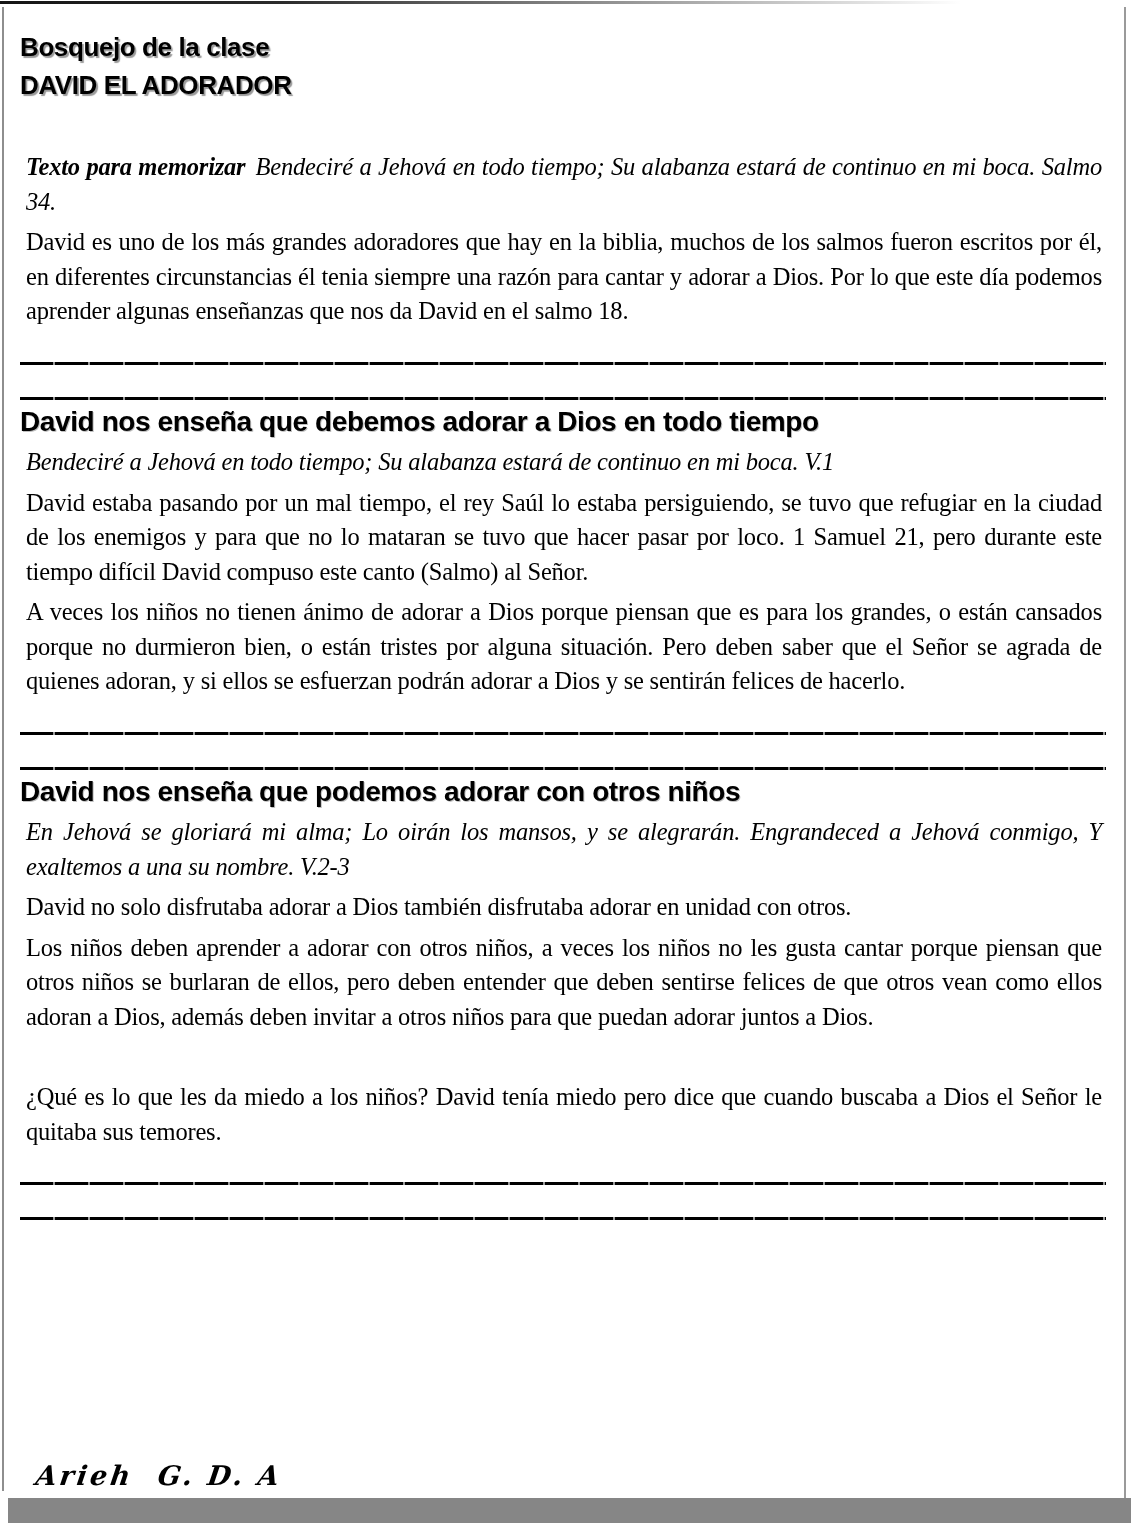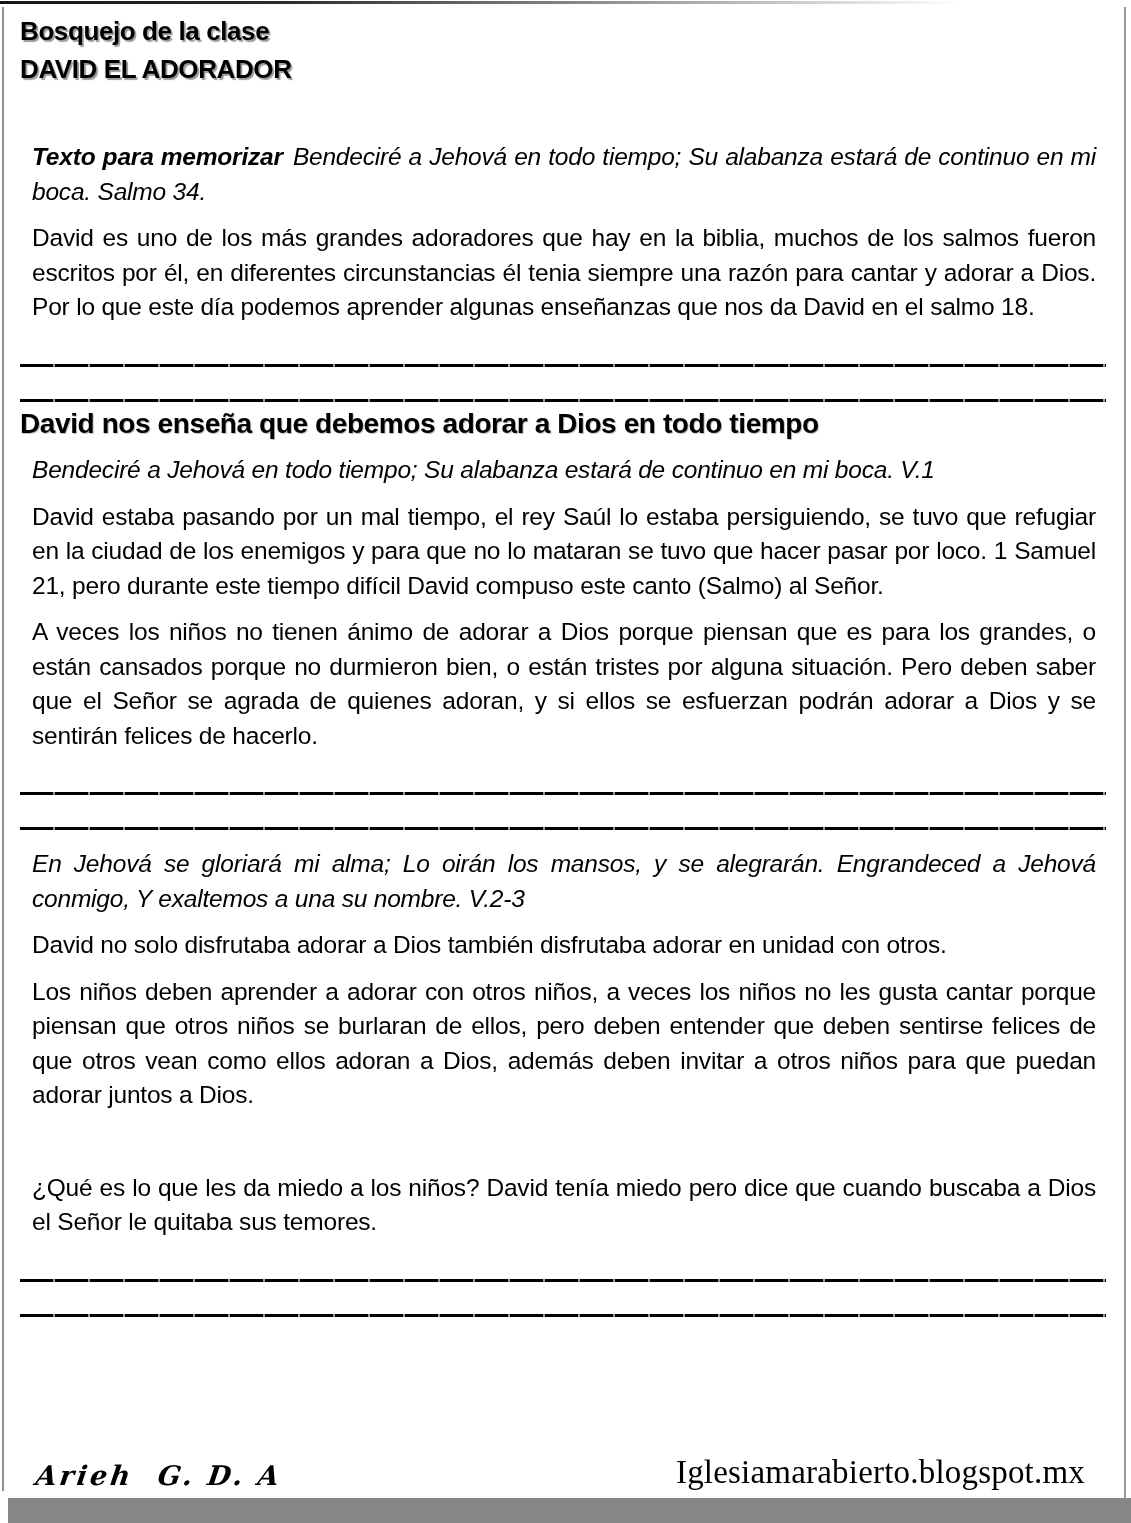--- a/index.html
+++ b/index.html
@@ -23,32 +23,32 @@
   }
   .edge-right {
     position: absolute; top: 7px; left: 1124px; width: 2px; height: 1492px;
     background: #9a9a9a;
   }
   .shadow-bar {
     position: absolute; left: 8px; bottom: 0; width: 1123px; height: 25px;
     background: #868686;
   }
   .content {
-    position: absolute; left: 20px; top: 12px; width: 1088px;
+    position: absolute; left: 20px; top: 28px; width: 1088px;
   }
   .doc-title {
     font-size: 26px; font-weight: bold; line-height: 38px;
     letter-spacing: -0.4px;
     text-shadow: 1.8px 1.8px 1px rgba(0,0,0,0.40);
   }
   .hdr-gap { height: 40px; }
   .blank-gap { height: 34px; }
   p.body {
-    font-size: 24.5px; line-height: 34.5px; margin: 12px;
-    text-align: justify; letter-spacing: -0.2px;
+    font-size: 24.5px; line-height: 34.5px; margin: 6px;
+    text-align: justify; letter-spacing: -0.2px; font-family: Liberation Serif, serif;
   }
   .sec-title {
     font-size: 28px; font-weight: bold; line-height: 34.5px;
     letter-spacing: -0.4px; margin: 0;
     text-shadow: 1px 1px 0.5px rgba(0,0,0,0.25);
   }
   .verse { font-style: italic; }
   .bi-label { font-weight: bold; font-style: italic; margin-right: 10px; }
   .write-line { height: 35px; position: relative; }
   .write-line::after {
@@ -93,31 +93,31 @@
     <div class="write-line"></div>
 
     <h2 class="sec-title">David nos enseña que debemos adorar a Dios en todo tiempo</h2>
     <p class="body verse">Bendeciré a Jehová en todo tiempo; Su alabanza estará de continuo en mi boca. V.1</p>
     <p class="body">David estaba pasando por un mal tiempo, el rey Saúl lo estaba persiguiendo, se tuvo que refugiar en la ciudad de los enemigos y para que no lo mataran se tuvo que hacer pasar por loco. 1 Samuel 21, pero durante este tiempo difícil David compuso este canto (Salmo) al Señor.</p>
     <p class="body">A veces los niños no tienen ánimo de adorar a Dios porque piensan que es para los grandes, o están cansados porque no durmieron bien, o están tristes por alguna situación. Pero deben saber que el Señor se agrada de quienes adoran, y si ellos se esfuerzan podrán adorar a Dios y se sentirán felices de hacerlo.</p>
 
     <div class="write-line"></div>
     <div class="write-line"></div>
 
+    <h2 class="sec-title">David nos enseña que podemos adorar con otros niños</h2>
     <p class="body verse">En Jehová se gloriará mi alma; Lo oirán los mansos, y se alegrarán. Engrandeced a Jehová conmigo, Y exaltemos a una su nombre. V.2-3</p>
     <p class="body">David no solo disfrutaba adorar a Dios también disfrutaba adorar en unidad con otros.</p>
     <p class="body">Los niños deben aprender a adorar con otros niños, a veces los niños no les gusta cantar porque piensan que otros niños se burlaran de ellos, pero deben entender que deben sentirse felices de que otros vean como ellos adoran a Dios, además deben invitar a otros niños para que puedan adorar juntos a Dios.</p>
 
     <div class="blank-gap"></div>
 
     <p class="body">¿Qué es lo que les da miedo a los niños? David tenía miedo pero dice que cuando buscaba a Dios el Señor le quitaba sus temores.</p>
 
     <div class="write-line"></div>
     <div class="write-line"></div>
 
   </div>
 
   <div class="footer">
     <div class="signature">Arieh  G. D. A</div>
-    <div class="website">Iglesiamarabierto.blogspot.mx</div>
   </div>
 
 </div>
 
 </body></html>

